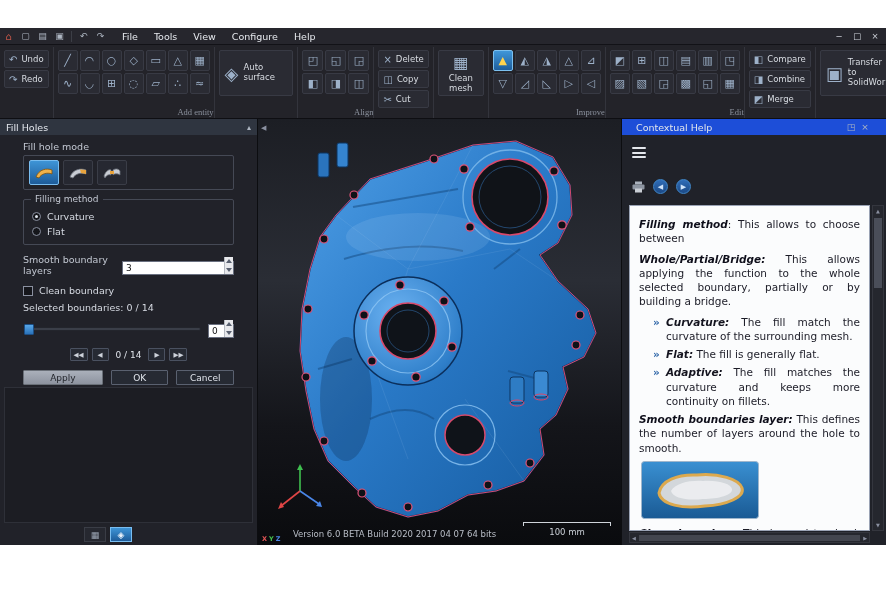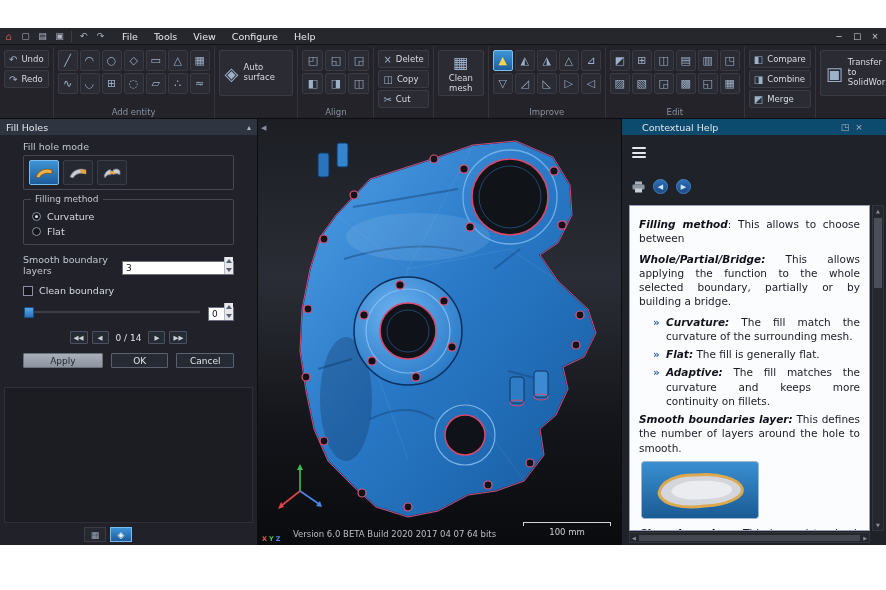--- a/index.html
+++ b/index.html
@@ -14,21 +14,21 @@
   .tb-sep { width:1px; height:11px; background:#3c3e46; margin:0 3px; }
   .menubar { display:flex; gap:2px; margin-left:6px; }
   .menu-item { padding:1px 7px; font-size:9.5px; color:#e6e9ee; }
   .win-controls { margin-left:auto; display:flex; margin-right:2px; }
   .win-btn { width:18px; height:13px; font-size:8.5px; color:#cfd3da; display:flex; align-items:center; justify-content:center; }
 
   
   .ribbon { position:absolute; left:0; top:17px; width:100%; height:74px; background:#232329; border-bottom:1px solid #0e0e12; display:flex; align-items:stretch; padding:2px 0 0; }
   .rgroup { position:relative; display:flex; flex-direction:column; align-items:center; justify-content:flex-start; padding:3px 4px 12px; }
   .rgroup + .rgroup { border-left:1px solid #33343c; }
-  .rgroup-label { position:absolute; bottom:1px; left:0; right:0; text-align:center; font-size:8.5px; color:#8b919d; white-space:nowrap; }
+  .rgroup-label { position:absolute; bottom:1px; left:0; right:0; text-align:right; font-size:8.5px; color:#8b919d; white-space:nowrap;font-family:Liberation Serif, serif; }
   .ric-grid { display:grid; gap:2px; }
   .cols7 { grid-template-columns:repeat(7,20px); grid-auto-rows:21px; }
   .cols3 { grid-template-columns:repeat(3,21px); grid-auto-rows:21px; }
   .cols5 { grid-template-columns:repeat(5,20px); grid-auto-rows:21px; }
   .cols6 { grid-template-columns:repeat(6,20px); grid-auto-rows:21px; }
   .ric { display:flex; align-items:center; justify-content:center; font-size:11px; color:#9db1c9; background:#2a2b33; border:1px solid #383a44; border-radius:2px; }
   .ric.active { background:linear-gradient(#3f96d8,#1e5e9c); color:#ffd34d; border-color:#7cc0ef; }
   .stackcol { display:flex; flex-direction:column; gap:2px; justify-content:flex-start; }
   .stackbtn { display:flex; align-items:center; gap:4px; font-size:8.5px; color:#d8dce2; padding:0 4px; background:#2a2b33; border:1px solid #383a44; border-radius:2px; height:18px; white-space:nowrap; }
   .stackbtn .g { font-size:10px; color:#9db1c9; }
@@ -87,21 +87,21 @@
   .vp-status { position:absolute; left:10px; right:100px; bottom:6px; text-align:center; font-size:8.5px; color:#b9bec7; z-index:2; }
   .vp-scale { position:absolute; right:10px; bottom:8px; width:88px; z-index:2; }
   .vp-scale-line { height:4px; border:1px solid #cfd4da; border-bottom:none; }
   .vp-scale-label { font-size:8.5px; color:#ccd1d8; text-align:center; margin-top:1px; }
   .vp-triad { position:absolute; left:14px; bottom:28px; z-index:2; }
   .vp-axes { position:absolute; left:4px; bottom:2px; display:flex; gap:2px; font-size:6.5px; font-weight:bold; z-index:2; }
   .ax-x { color:#e05555; } .ax-y { color:#46c24e; } .ax-z { color:#4a86e8; }
 
   
   .right-panel { position:absolute; left:621px; top:91px; width:265px; height:426px; background:#202229; border-left:1px solid #0c0d10; }
-  .rp-header { height:16px; background:#0c4a6e; display:flex; align-items:center; padding:0 20px; font-size:9.5px; color:#e2e6ec; }
+  .rp-header { height:16px; background:#1d4ed8; display:flex; align-items:center; padding:0 14px; font-size:9.5px; color:#e2e6ec; }
   .rp-header .sp { flex:1; }
   .rp-hicon { width:14px; display:flex; justify-content:center; font-size:9px; color:#aeb6c2; }
   .rp-body { position:relative; height:calc(100% - 16px); }
   .hamburger { position:absolute; left:10px; top:12px; display:flex; flex-direction:column; gap:2.5px; }
   .hamburger span { width:14px; height:2px; background:#e4e7ec; border-radius:1px; }
   .rp-toolbar { position:absolute; left:10px; top:44px; display:flex; align-items:center; gap:8px; }
   .nav-circle { width:15px; height:15px; border-radius:50%; border:1px solid #3f86c8; background:linear-gradient(#2f6db8,#1c4a86); color:#cfe4fa; font-size:7px; display:flex; align-items:center; justify-content:center; }
   .rp-content { position:absolute; left:7px; right:16px; top:70px; bottom:14px; background:#fbfcfd; border:1px solid #9aa3b5; padding:7px 9px; overflow:hidden;
     font-size:10.5px; color:#1b1b26; line-height:1.36; text-align:justify; }
   .hp { margin:4px 0 6px; }
@@ -331,20 +331,21 @@
                 <span class="spin-down"></span>
               </span>
           </span>
         </div>
 
         <div class="check-row">
           <span class="checkbox"></span>
           <span>Clean boundary</span>
         </div>
 
+        <div class="selected-label">Selected boundaries: 0 / 14</div>
 
         <div class="slider-row">
           <div class="slider-track">
             <div class="slider-handle"></div>
           </div>
           <span class="input-wrap">
             <input class="num-input w-small" value="0" style="">
             <span class="spin-col">
                 <span class="spin-up"></span>
                 <span class="spin-down"></span>

